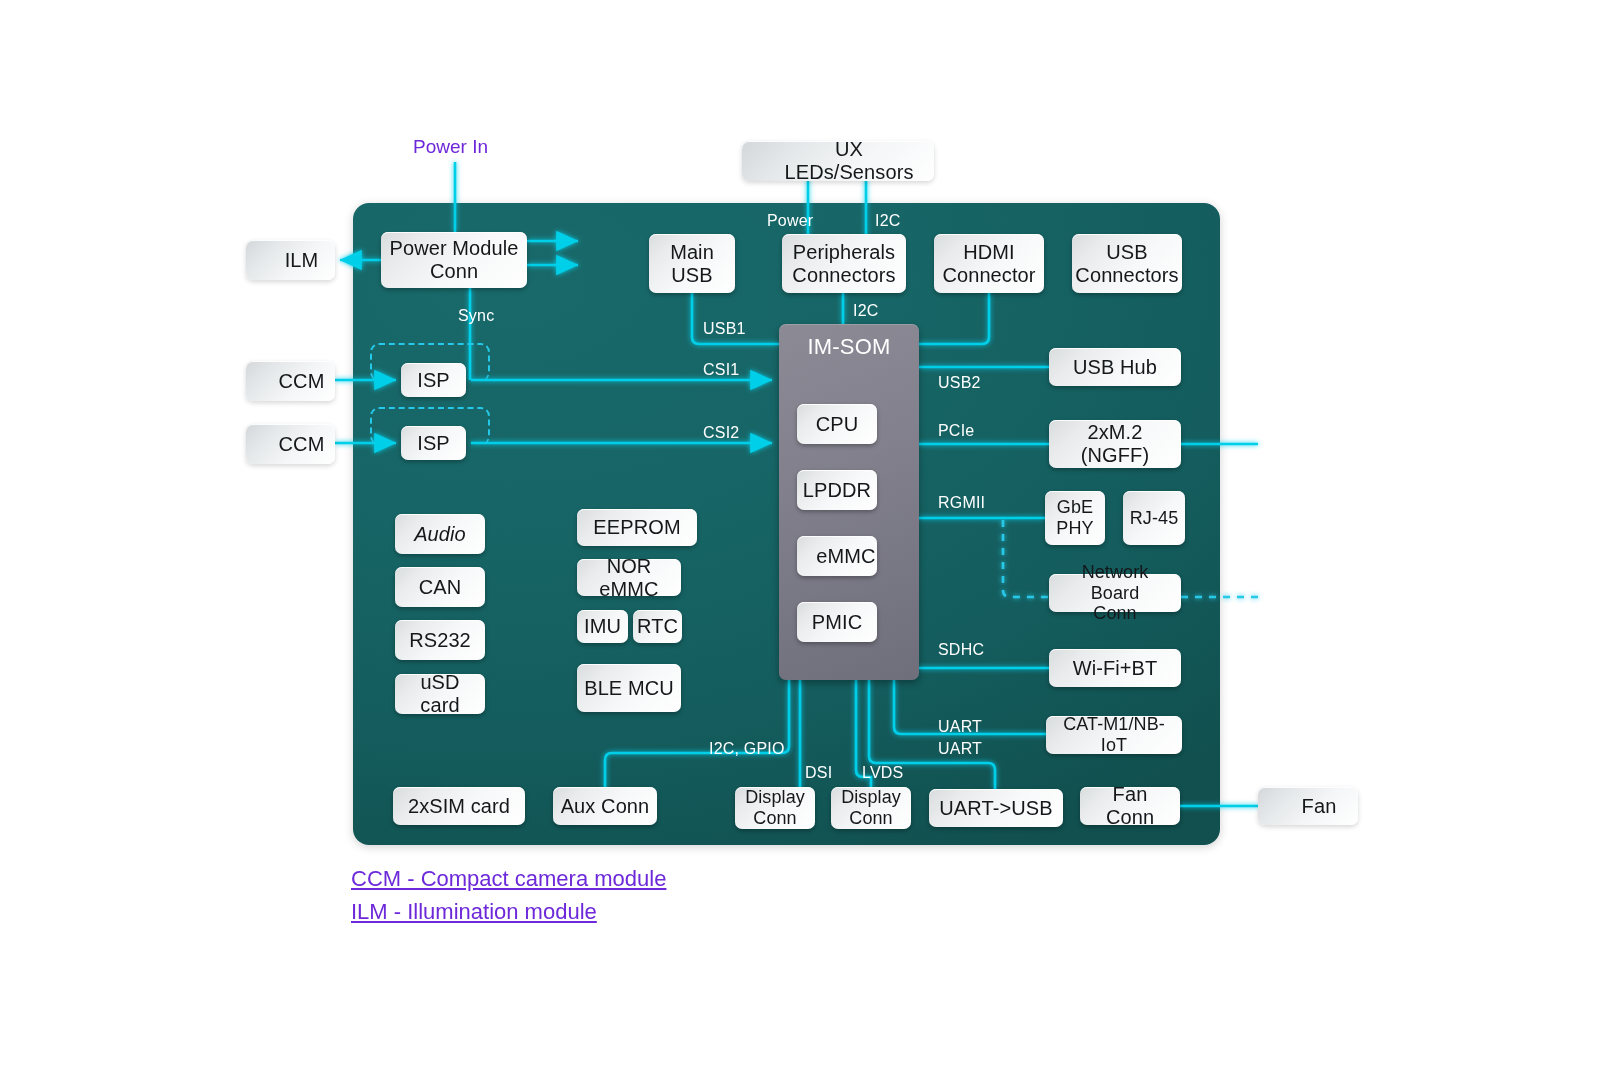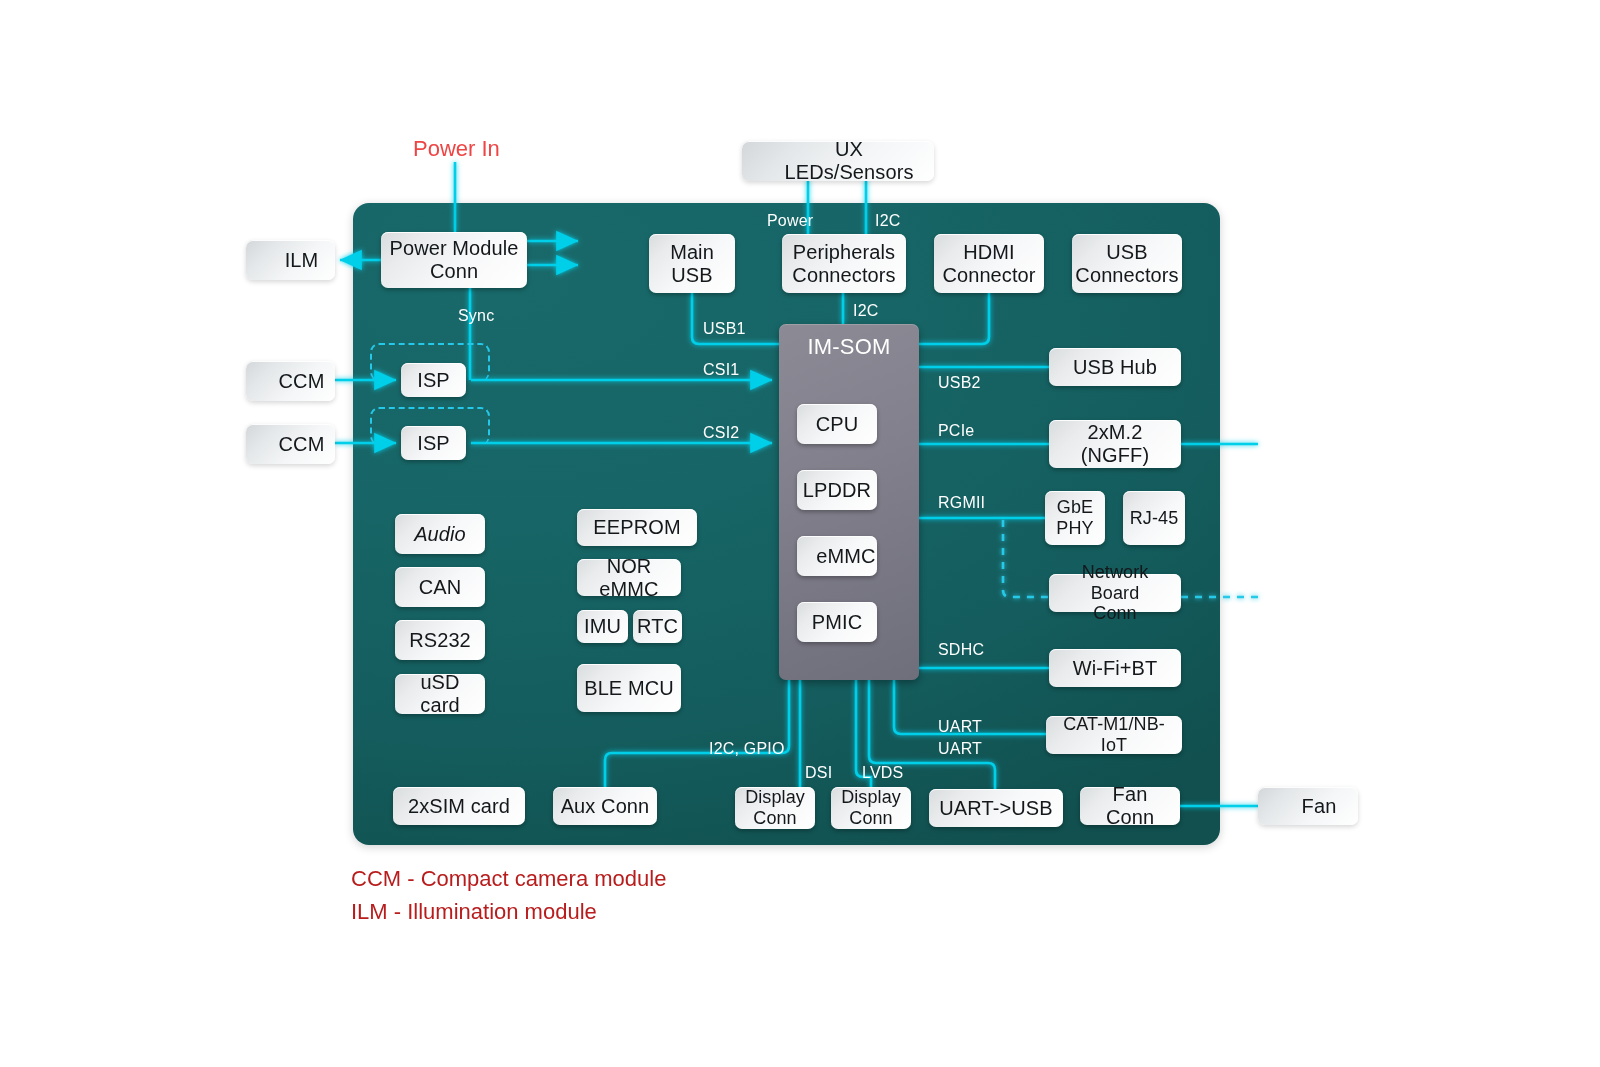--- a/index.html
+++ b/index.html
@@ -54,24 +54,24 @@
   
   .dashgrp{
     position:absolute;box-sizing:border-box;
     border:2px dashed #25c8e8;border-radius:9px;border-bottom:none;
   }
 
   
   .wlabel{
     position:absolute;color:#ffffff;font-size:16px;white-space:nowrap;letter-spacing:.2px;
   }
-  .olabel{ position:absolute;color:#ef4444;font-size:22px;white-space:nowrap; }
-
-  
-  #legend{position:absolute;left:351px;top:862px;color:#b91c1c;font-size:22px;line-height:1.52;}
+  .olabel{ position:absolute;color:#6d28d9;font-size:19px;white-space:nowrap; }
+
+  
+  #legend{position:absolute;left:351px;top:862px;color:#6d28d9;font-size:22px;line-height:1.52;text-decoration:underline;}
   #legend div{white-space:nowrap;}
 </style>
 </head>
 <body>
 
 <div id="stage">
 
   <div id="board"></div>
 
   <svg id="wires" viewBox="0 0 1600 1067">

